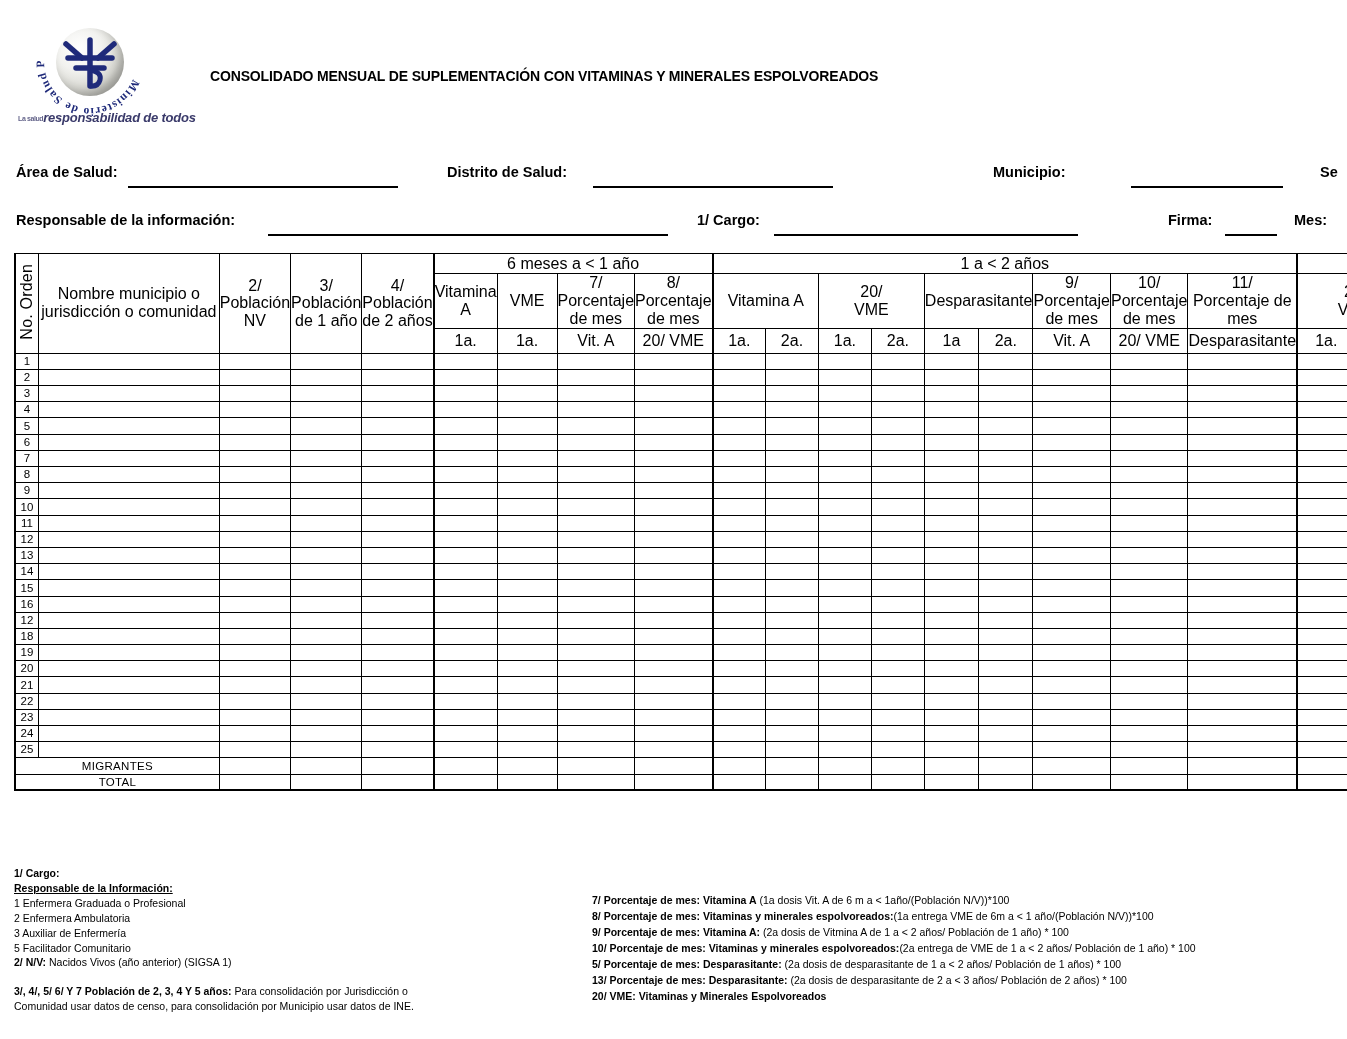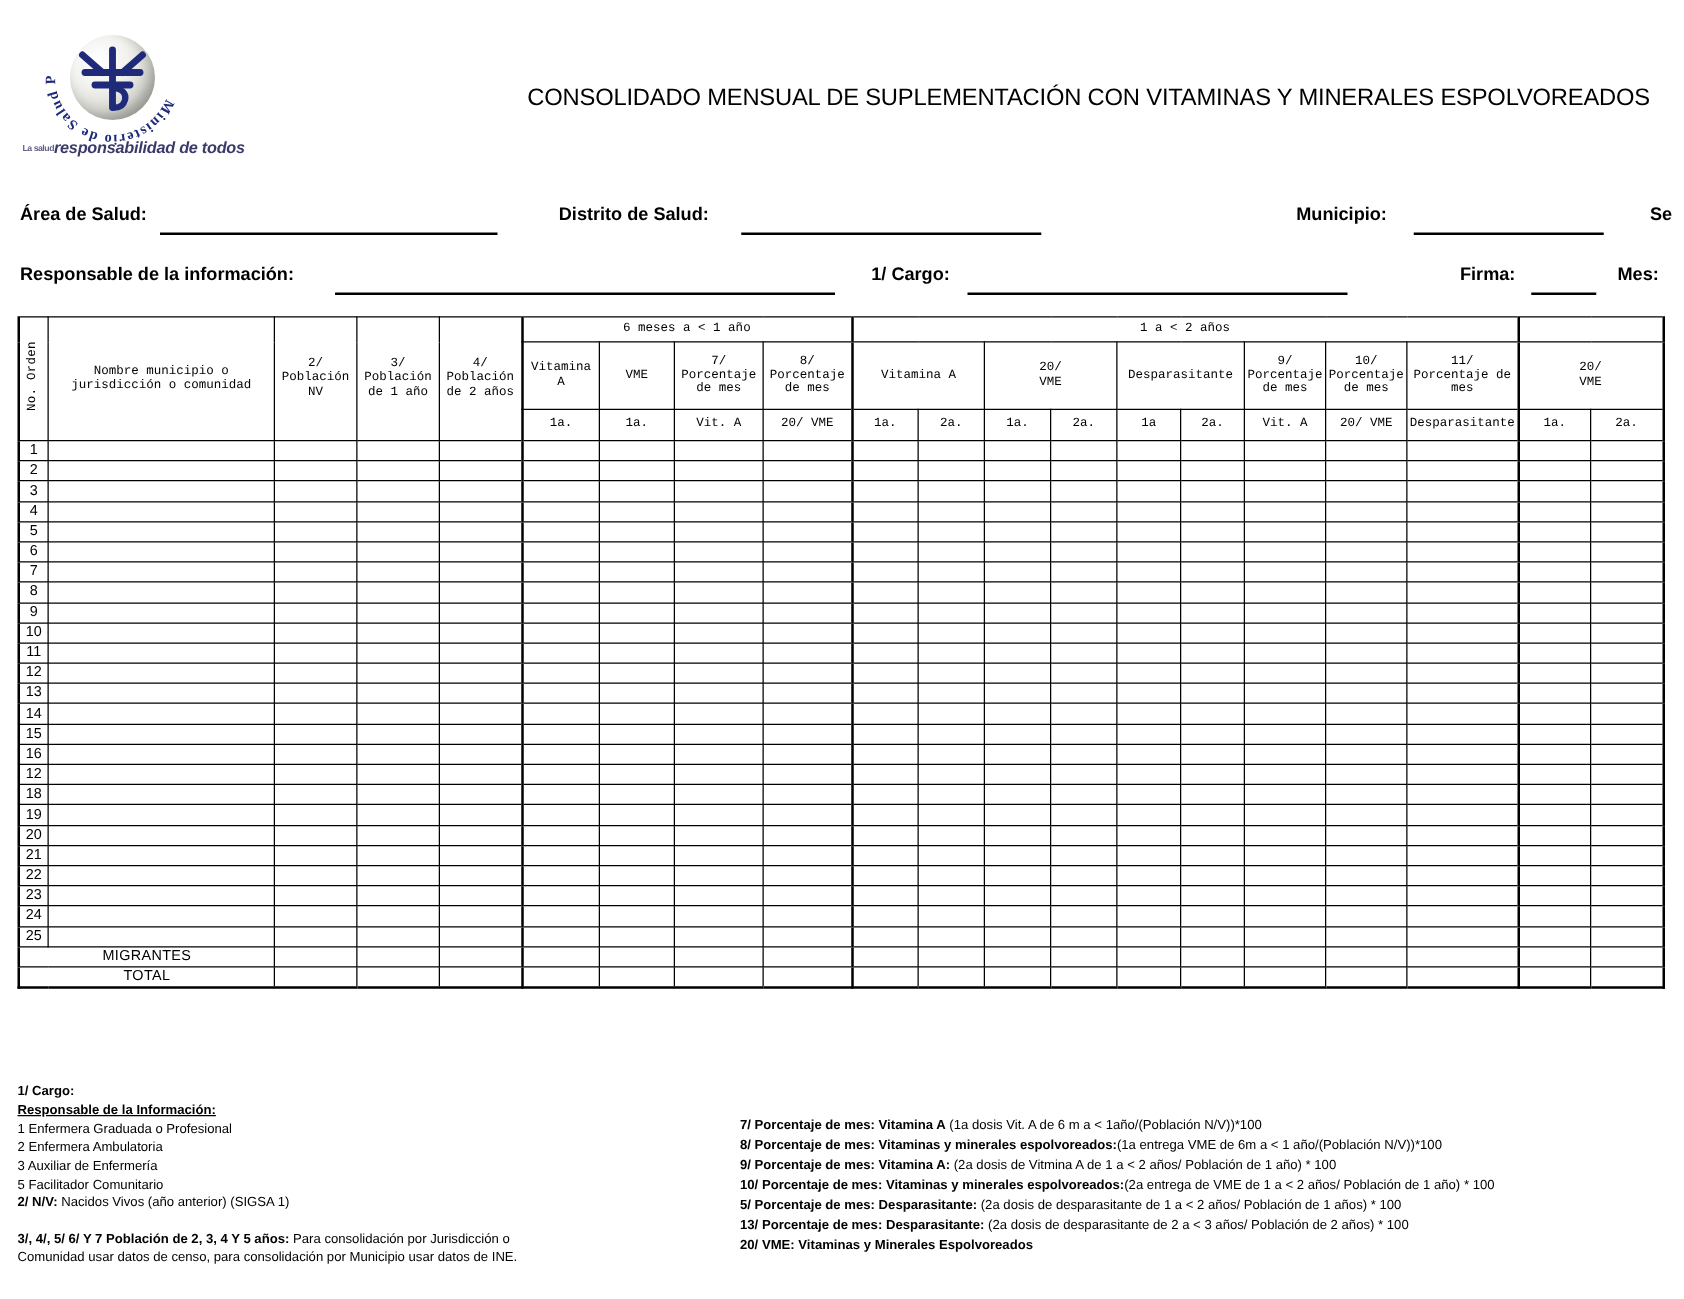--- a/index.html
+++ b/index.html
@@ -66,23 +66,23 @@
     letter-spacing: -0.4px;
     display: inline-block;
     transform: translateY(-1px);
     opacity: 0.8;
   }
 
   .main-title {
     position: absolute;
     left: 210px; top: 68px;
     width: 1110px;
-    text-align: right;
-    font-size: 19px;
-    font-weight: normal;
+    text-align: left;
+    font-size: 14px;
+    font-weight: bold;
     letter-spacing: -0.15px;
     white-space: nowrap;
   }
 
   
   .form-area { position: absolute; left: 0; top: 150px; width: 1347px; height: 98px; }
   .fld-label {
     position: absolute;
     font-size: 14.5px;
     font-weight: bold;
@@ -108,21 +108,21 @@
   }
   table.grid th, table.grid td {
     border: 1px solid #000;
     padding: 0;
     text-align: center;
     vertical-align: middle;
     font-weight: normal;
     line-height: 1.12;
     background: #fff;
   }
-  table.grid th { font-size: 10px; font-family: Liberation Mono, monospace; }
+  table.grid th { font-size: 16px; }
   .hdr-group { height: 20px; font-size: 11.5px; }
   .hdr-mid   { height: 54px; }
   .hdr-sub   { height: 25px; font-size: 11px; }
 
   .c-orden {
     width: 22px;
     font-weight: bold;
     font-size: 11.5px;
   }
   .c-orden-head {
@@ -208,21 +208,21 @@
 
   <div class="main-title">CONSOLIDADO MENSUAL DE SUPLEMENTACIÓN CON VITAMINAS Y MINERALES ESPOLVOREADOS</div>
 
   <div class="form-area">
     <div class="fld-label" style="left:16px; top:14px;">Área de Salud:</div>
     <div class="fld-line" style="left:128px; top:36px; width:270px;"></div>
 
     <div class="fld-label" style="left:447px; top:14px;">Distrito de Salud:</div>
     <div class="fld-line" style="left:593px; top:36px; width:240px;"></div>
 
-    <div class="fld-label" style="left:1037px; top:14px;text-align:right;">Municipio:</div>
+    <div class="fld-label" style="left:993px; top:14px;text-align:right;">Municipio:</div>
     <div class="fld-line" style="left:1131px; top:36px; width:152px;"></div>
 
     <div class="fld-label" style="left:1320px; top:14px;">Se</div>
 
     <div class="fld-label" style="left:16px; top:62px;">Responsable de la información:</div>
     <div class="fld-line" style="left:268px; top:84px; width:400px;"></div>
 
     <div class="fld-label" style="left:697px; top:62px;">1/  Cargo:</div>
     <div class="fld-line" style="left:774px; top:84px; width:304px;"></div>
 

